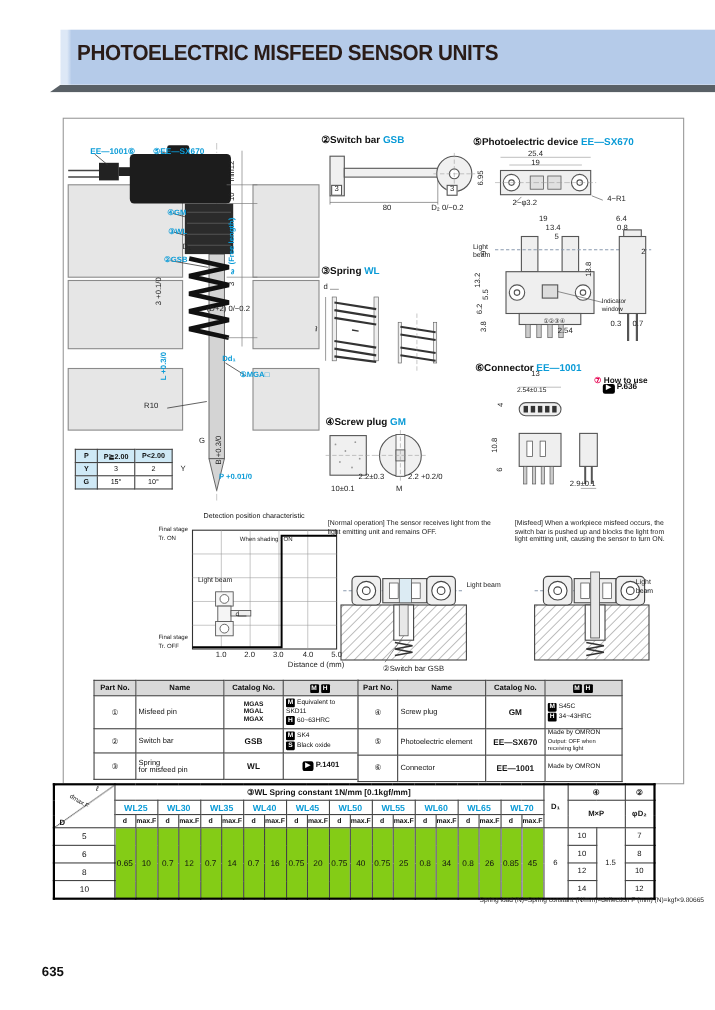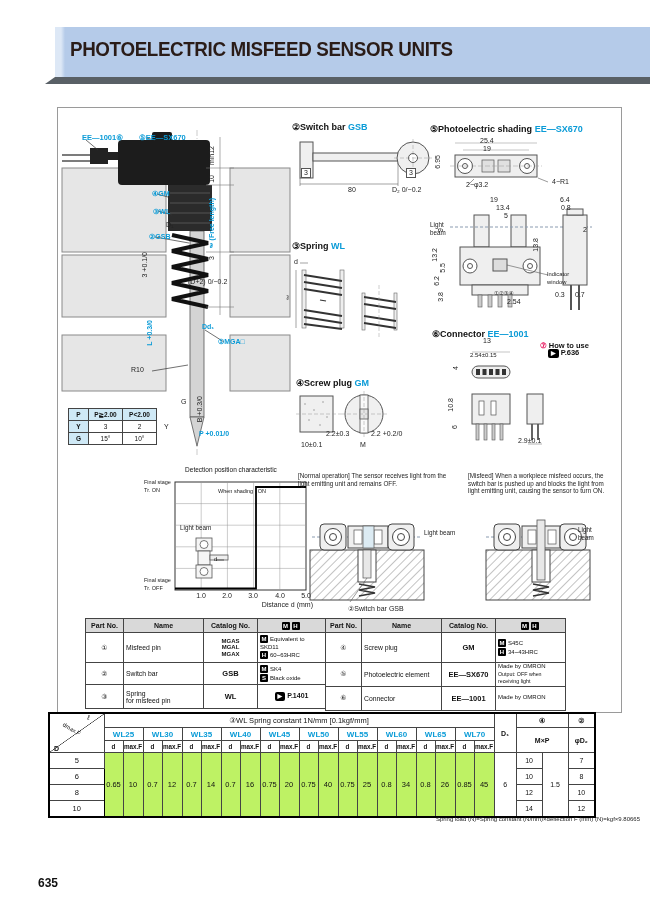--- a/index.html
+++ b/index.html
@@ -33,24 +33,24 @@
   .ptable td,.ptable th{border:1px solid #444;padding:0 2px;text-align:center;
         vertical-align:middle;font-size:7px;overflow:hidden}
   .ptable th{background:#d9d9d9;height:13px;font-size:7px}
   .ptable .nm{text-align:left;font-size:6.8px}
   .ptable .cd{font-weight:bold;font-size:7.5px}
   .ptable .sp{text-align:left;font-size:6px;line-height:7.5px}
   .codes3 div{font-size:6px;font-weight:bold;line-height:6.5px}
   
   .stable{border-collapse:collapse;table-layout:fixed;border:2px solid #000;background:#fff}
   .stable td{border:1px solid #444;text-align:center;padding:0;font-size:7px;overflow:hidden}
-  .stable .ttl{font-weight:normal;font-size:7.5px;height:13px}
+  .stable .ttl{font-weight:bold;font-size:7.5px;height:13px}
   .stable .mdl{color:#0a9bd7;font-weight:bold;font-size:8px;height:12px}
   .stable .sh{font-weight:bold;font-size:6.3px;height:11px}
-  .stable .bb{background:#bef264;font-size:7.5px}
+  .stable .bb{background:#84cc16;font-size:7.5px}
   .stable .gl{border-left:1.5px solid #000}
   .stable .bh{font-weight:bold;font-size:7px}
   .stable .dh{font-size:7.5px}
   .stable tr.dr td{border-top:1.5px solid #000}
   .corner{position:relative;background:
      linear-gradient(to bottom right,transparent calc(50% - 0.6px),#333,transparent calc(50% + 0.6px))}
   .footnote{font-size:6px;color:#222;text-align:right}
   .pageno{font-size:12px;font-weight:bold}
   svg{position:absolute;overflow:visible}
 </style>
@@ -209,21 +209,21 @@
   <rect x="64" y="19" width="8" height="10" fill="#e5e5e5" stroke="#555" stroke-width="0.8"></rect>
   <line x1="68" y1="1" x2="68" y2="47" stroke="#999" stroke-width="0.5" stroke-dasharray="4,2"></line>
   <line x1="45" y1="24" x2="91" y2="24" stroke="#999" stroke-width="0.5" stroke-dasharray="4,2"></line>
 </svg>
 <div class="abs dim" style="left:326px;top:430px">2.2±0.3</div>
 <div class="abs dim" style="left:301px;top:441px">10±0.1</div>
 <div class="abs dim" style="left:360px;top:441px">M</div>
 <div class="abs dim" style="left:371px;top:430px">2.2 +0.2/0</div>
 
 <div class="abs sec" style="left:430px;top:124px">
-  <span>⑤</span><span>Photoelectric shading</span>
+  <span>⑤</span><span>Photoelectric device</span>
   <span class="blue">EE—SX670</span>
 </div>
 <svg class="abs" style="left:430px;top:135px" width="170" height="195" viewBox="0 0 170 195">
   <line x1="25" y1="8" x2="107" y2="8" stroke="#888" stroke-width="0.5"></line>
   <line x1="33" y1="15" x2="99" y2="15" stroke="#888" stroke-width="0.5"></line>
   <rect x="25" y="20" width="82" height="22" fill="#efefef" stroke="#555"></rect>
   <circle cx="35" cy="31" r="7.5" fill="#fff" stroke="#555"></circle>
     <circle cx="35" cy="31" r="2.5" fill="#fff" stroke="#555"></circle>
   <circle cx="97" cy="31" r="7.5" fill="#fff" stroke="#555"></circle>
     <circle cx="97" cy="31" r="2.5" fill="#fff" stroke="#555"></circle>

